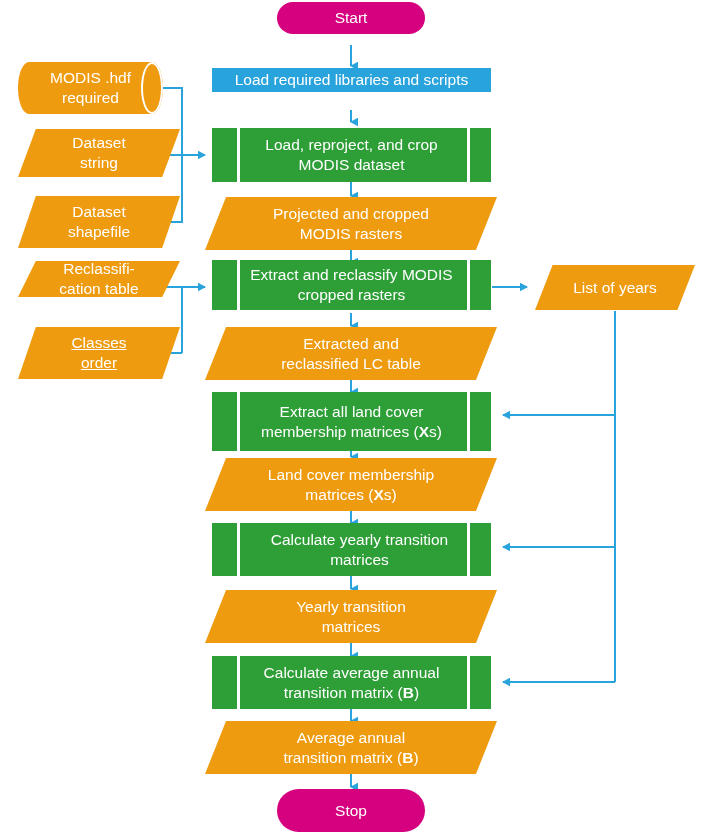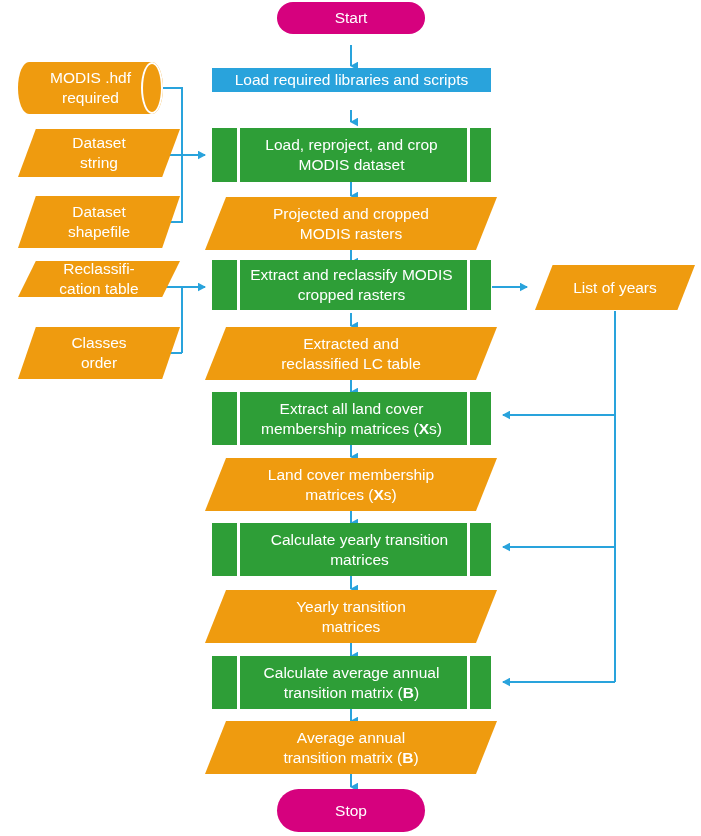--- a/index.html
+++ b/index.html
@@ -194,40 +194,40 @@
   <div class="node data-par" style="left:205px; top:197px; width:292px; height:53px;">
     <span class="lbl">Projected and cropped
 MODIS rasters</span>
   </div>
 
   <div class="node data-par-sm" style="left:18px; top:261px; width:162px; height:36px;">
     <span class="lbl">Reclassifi-
 cation table</span>
   </div>
 
-  <div class="node data-par-sm" style="left:18px; top:327px; width:162px; height:52px;">
+  <div class="node data-par-sm" style="left:18px; top:327px; width:162px; height:52px;text-decoration:underline;">
     <span class="lbl">Classes
 order</span>
   </div>
 
   <div class="node proc-green" style="left:212px; top:260px; width:279px; height:50px;">
     <span class="lbl">Extract and reclassify MODIS
 cropped rasters</span>
   </div>
 
   <div class="node data-par-sm" style="left:535px; top:265px; width:160px; height:45px;">
     <span class="lbl">List of years</span>
   </div>
 
   <div class="node data-par" style="left:205px; top:327px; width:292px; height:53px;">
     <span class="lbl">Extracted and
 reclassified LC table</span>
   </div>
 
-  <div class="node proc-green" style="left:212px; top:392px; width:279px; height:53px;justify-content:center;">
+  <div class="node proc-green" style="left:212px; top:392px; width:279px; height:59px;justify-content:center;">
     <span class="lbl"><span>Extract all land cover
 membership matrices (</span><b>X</b><span>s)</span></span>
   </div>
 
   <div class="node data-par" style="left:205px; top:458px; width:292px; height:53px;">
     <span class="lbl"><span>Land cover membership
 matrices (</span><b>X</b><span>s)</span></span>
   </div>
 
   <div class="node proc-green" style="left:212px; top:523px; width:279px; height:53px;padding-left:16px;">

